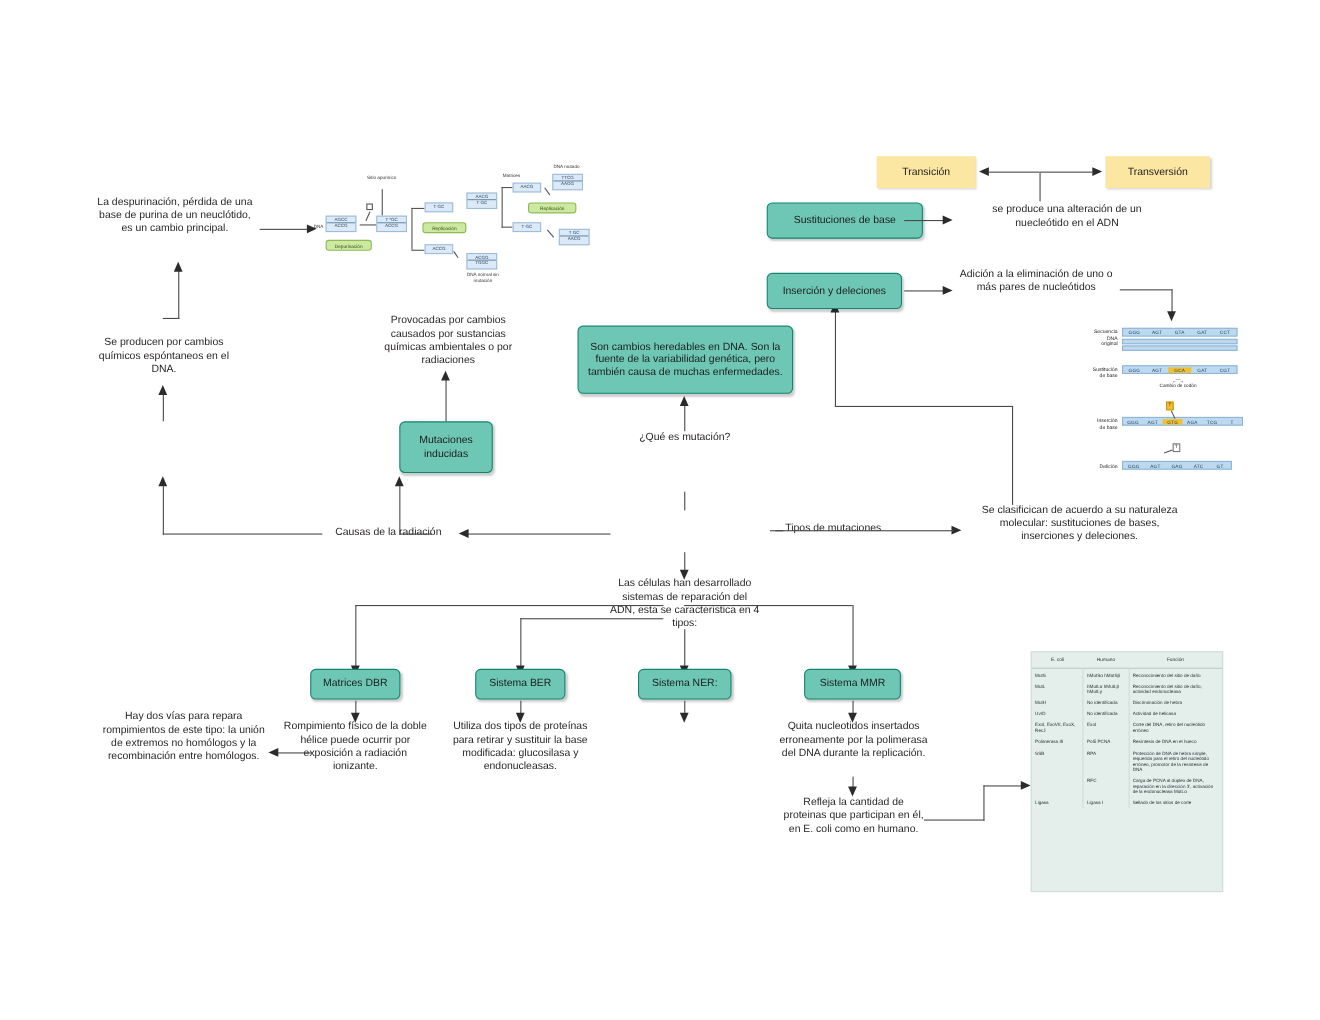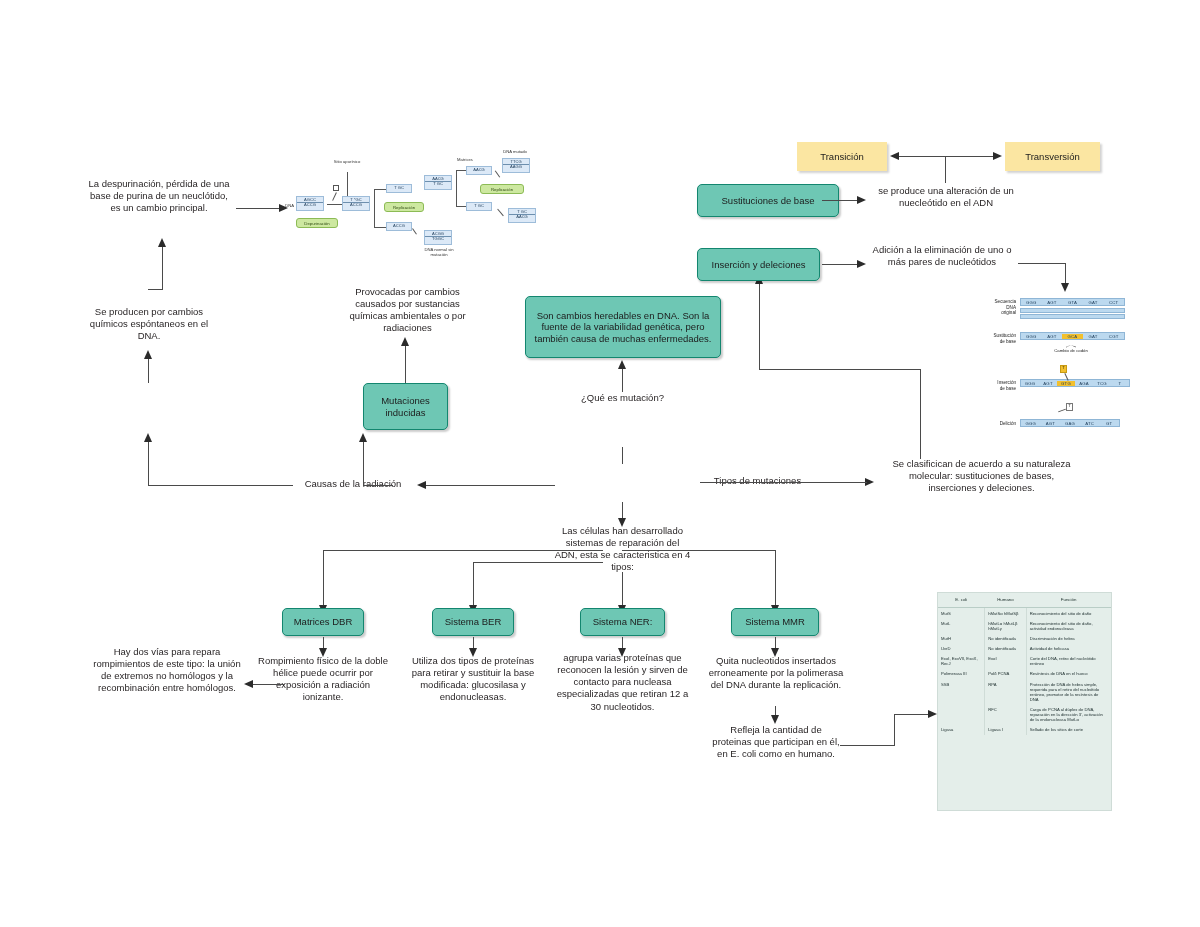--- a/index.html
+++ b/index.html
@@ -251,21 +251,21 @@
   <div class="txt" style="left:884px;top:458px;width:195px;font-size:9.5px;">Se clasificican de acuerdo a su naturaleza molecular: sustituciones de bases, inserciones y deleciones.</div>
 
   <div class="ln vl" style="left:920px;top:369px;height:90px;"></div>
   <div class="ln hl" style="left:759px;top:369px;width:162px;"></div>
   <div class="ln vl" style="left:759px;top:283px;height:87px;"></div>
   <div class="arrow ar-up" style="left:754.8px;top:275px;"></div>
 
   <div class="tealbox" style="left:697px;top:184px;width:142px;height:33px;font-size:9.5px;">Sustituciones de base</div>
   <div class="ln hl" style="left:822px;top:200px;width:37px;"></div>
   <div class="arrow ar-right" style="left:857px;top:195.5px;"></div>
-  <div class="txt" style="left:874px;top:185px;width:144px;font-size:9.5px;">se produce una alteración de un nuecleótido en el ADN</div>
+  <div class="txt" style="left:898px;top:185px;width:144px;font-size:9.5px;">se produce una alteración de un nuecleótido en el ADN</div>
 
   <div class="yellowbox" style="left:797px;top:142px;width:90px;height:29px;font-size:9.5px;">Transición</div>
   <div class="yellowbox" style="left:1005px;top:142px;width:95px;height:29px;font-size:9.5px;">Transversión</div>
 
   <div class="ln vl" style="left:945px;top:157px;height:26px;"></div>
   <div class="ln hl" style="left:899px;top:156px;width:46px;"></div>
   <div class="ln hl" style="left:945px;top:156px;width:48px;"></div>
   <div class="arrow ar-left" style="left:890px;top:152px;"></div>
   <div class="arrow ar-right" style="left:993px;top:152px;"></div>
 
@@ -354,21 +354,20 @@
   <div class="ln vl" style="left:323px;top:637px;height:13px;"></div>
   <div class="arrow ar-down" style="left:318.8px;top:648px;"></div>
   <div class="txt" style="left:255px;top:655px;width:136px;font-size:9.5px;">Rompimiento físico de la doble hélice puede ocurrir por exposición a radiación ionizante.</div>
 
   <div class="ln vl" style="left:473px;top:637px;height:13px;"></div>
   <div class="arrow ar-down" style="left:468.8px;top:648px;"></div>
   <div class="txt" style="left:408px;top:655px;width:130px;font-size:9.5px;">Utiliza dos tipos de proteínas para retirar y sustituir la base modificada: glucosilasa y endonucleasas.</div>
 
   <div class="ln vl" style="left:622px;top:637px;height:13px;"></div>
   <div class="arrow ar-down" style="left:617.8px;top:648px;"></div>
-  <div class="txt" style="left:552px;top:652px;width:141px;font-size:9.5px;">agrupa varias proteínas que reconocen la lesión y sirven de contacto para nucleasa especializadas que retiran 12 a 30 nucleotidos.</div>
 
   <div class="ln vl" style="left:775px;top:637px;height:13px;"></div>
   <div class="arrow ar-down" style="left:770.8px;top:648px;"></div>
   <div class="txt" style="left:706px;top:655px;width:140px;font-size:9.5px;">Quita nucleotidos insertados erroneamente por la polimerasa del DNA durante la replicación.</div>
 
   <div class="ln vl" style="left:775px;top:706px;height:12px;"></div>
   <div class="arrow ar-down" style="left:770.8px;top:715px;"></div>
   <div class="txt" style="left:712px;top:724px;width:128px;font-size:9.5px;">Refleja la cantidad de proteinas que participan en él, en E. coli como en humano.</div>
 
   <div class="ln hl" style="left:840px;top:745px;width:55px;"></div>

